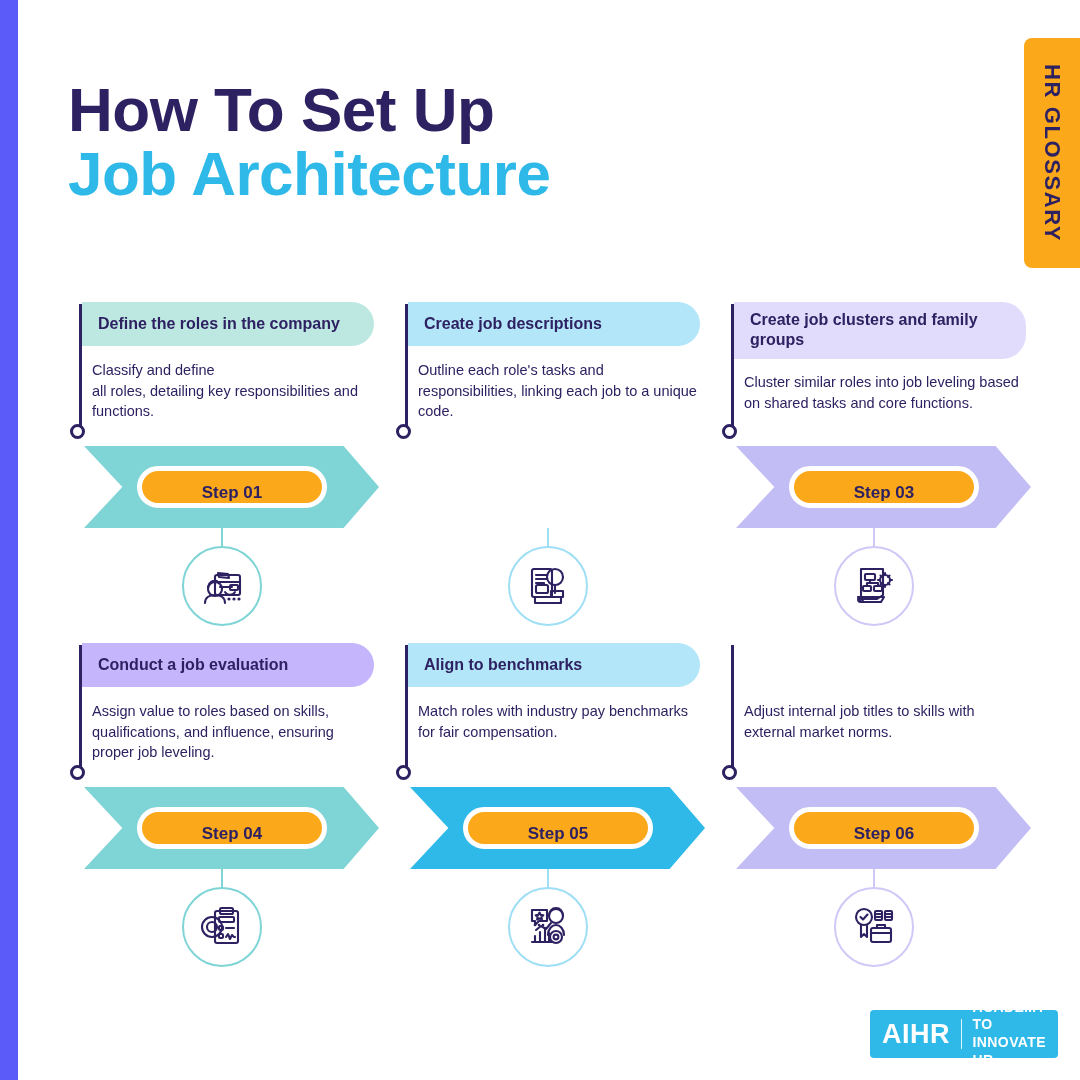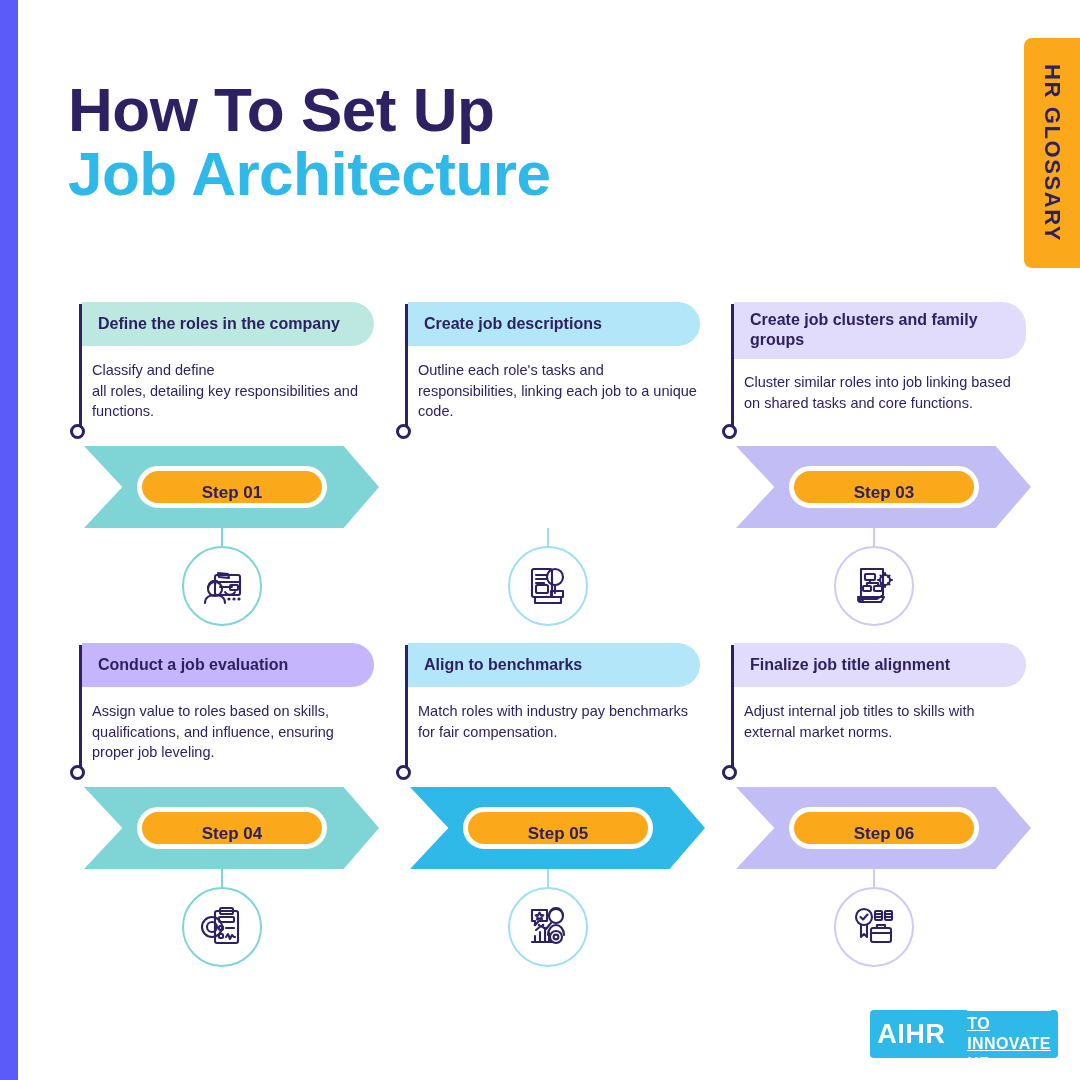--- a/index.html
+++ b/index.html
@@ -160,22 +160,22 @@
     padding: 0 12px;
   }
   .aihr-logo .brand {
     font-size: 27px; font-weight: bold; color: #ffffff;
     letter-spacing: 0.5px; line-height: 1;
   }
   .aihr-logo .divider {
     width: 2px; height: 30px; background: #ffffff; opacity: .85;
   }
   .aihr-logo .tagline {
-    font-size: 16px; font-weight: bold; color: #ffffff;
-    line-height: 1.26; letter-spacing: .4px; text-decoration: underline;
+    font-size: 14px; font-weight: bold; color: #ffffff;
+    line-height: 1.26; letter-spacing: .4px;
   }
 </style>
 </head>
 <body>
 
 <div id="page">
 
   <div class="edge-stripe" style="background: rgb(91, 91, 250);"></div>
 
   <div class="glossary-badge" style="background: rgb(251, 169, 26);">
@@ -242,21 +242,21 @@
             <path d="M10 34h26v6H10z" fill="none" stroke="#2E2161" stroke-width="2.1" stroke-linecap="round" stroke-linejoin="round"></path>
           </svg>
         </div>
       </div>
       <div class="step">
         <div class="rail"></div>
         <div class="rail-dot"></div>
         <div class="head-pill two-line" style="background: rgb(225, 220, 251);">
           <span class="head-text">Create job clusters and family groups</span>
         </div>
-        <div class="body-copy low">Cluster similar roles into job linking based on shared tasks and core functions.</div>
+        <div class="body-copy low">Cluster similar roles into job leveling based on shared tasks and core functions.</div>
         <div class="chev-wrap">
           <div class="chev" style="background: rgb(195, 189, 245);"></div>
           <div class="step-pill" style="background: rgb(251, 169, 26);">
             <span class="step-label">Step 03</span>
           </div>
         </div>
         <div class="connector" style="background: rgb(207, 201, 247);"></div>
         <div class="icon-circle" style="border-color: rgb(207, 201, 247);">
           <svg width="46" height="46" viewBox="0 0 46 46">
             <path d="M10 6h22v26l-6 4H10z" fill="none" stroke="#2E2161" stroke-width="2.1" stroke-linecap="round" stroke-linejoin="round"></path>
@@ -326,23 +326,20 @@
             <path d="M7 38h20M10 38v-6M15 38v-10M20 38v-14M24 38v-9" fill="none" stroke="#2E2161" stroke-width="2.1" stroke-linecap="round" stroke-linejoin="round"></path>
             <path d="M11 26l5-4 5 3 5-6" fill="none" stroke="#2E2161" stroke-width="2.1" stroke-linecap="round" stroke-linejoin="round"></path>
             <circle cx="31" cy="33" r="6" fill="none" stroke="#2E2161" stroke-width="2.1" stroke-linecap="round" stroke-linejoin="round"></circle>
             <circle cx="31" cy="33" r="2.4" fill="none" stroke="#2E2161" stroke-width="2.1" stroke-linecap="round" stroke-linejoin="round"></circle>
           </svg>
         </div>
       </div>
       <div class="step">
         <div class="rail"></div>
         <div class="rail-dot"></div>
-        <div class="head-pill" style="background: rgb(225, 220, 251);">
-          <span class="head-text">Finalize job title alignment</span>
-        </div>
         <div class="body-copy">Adjust internal job titles to skills with external market norms.</div>
         <div class="chev-wrap">
           <div class="chev" style="background: rgb(195, 189, 245);"></div>
           <div class="step-pill" style="background: rgb(251, 169, 26);">
             <span class="step-label">Step 06</span>
           </div>
         </div>
         <div class="connector" style="background: rgb(207, 201, 247);"></div>
         <div class="icon-circle" style="border-color: rgb(207, 201, 247);">
           <svg width="46" height="46" viewBox="0 0 46 46">

